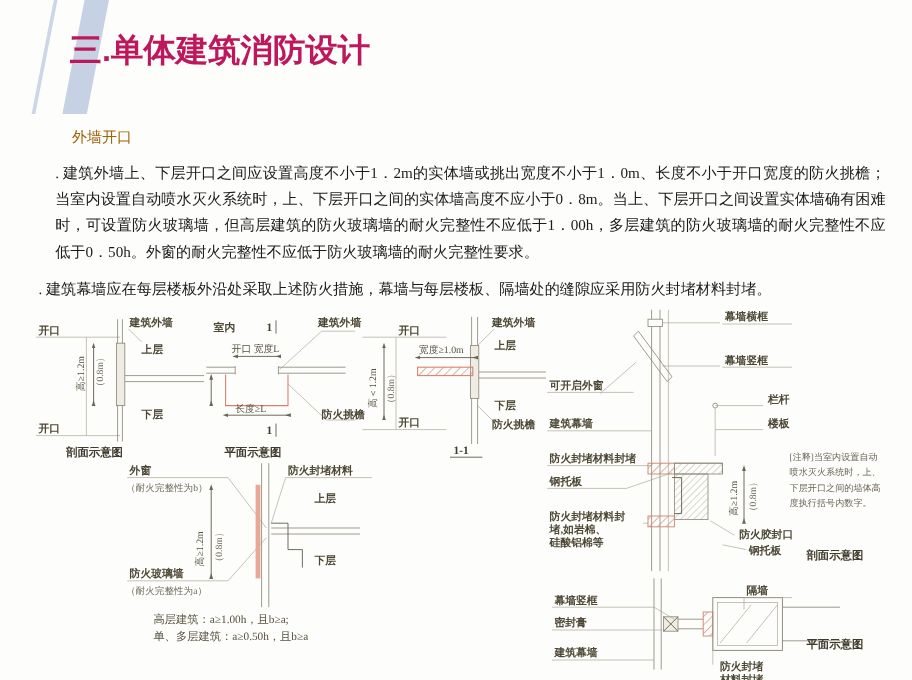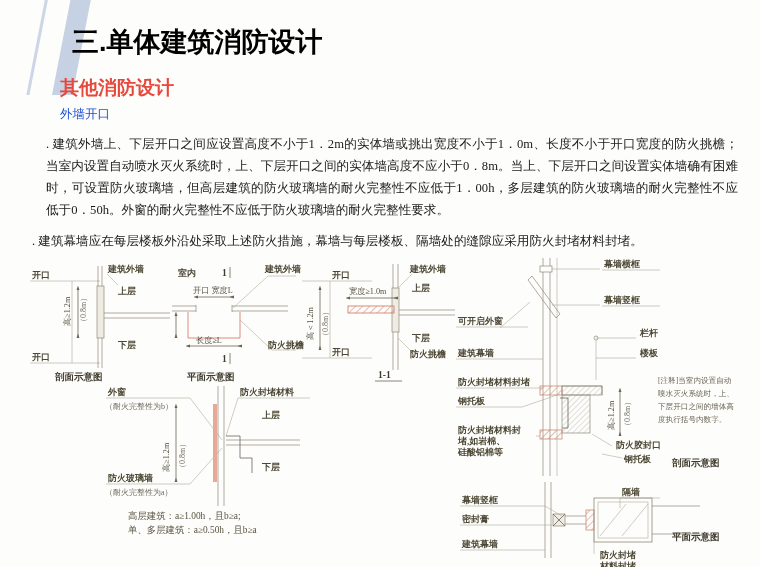--- a/index.html
+++ b/index.html
@@ -14,33 +14,33 @@
   .slide{position:absolute;inset:0;}
 
   
   .deco{position:absolute;top:0;left:0;width:130px;height:95px;overflow:hidden;}
   .deco .bar{position:absolute;transform-origin:top left;}
   .deco .bar1{left:46px;top:-6px;width:3px;height:108px;background:#ccd6e6;transform:rotate(11deg);}
   .deco .bar2{left:72px;top:-8px;width:20px;height:110px;background:#c6d2e3;transform:rotate(11deg);}
 
   
   .title{
-    position:absolute;left:72px;top:24px;
+    position:absolute;left:58px;top:24px;
     font-family:"Liberation Sans","DejaVu Sans",sans-serif;
-    font-weight:bold;font-size:27px;letter-spacing:0px;color:#000000;
+    font-weight:bold;font-size:27px;letter-spacing:0px;color:#be185d;
     white-space:nowrap;
   }
   .subtitle{
     position:absolute;left:60px;top:75px;
     font-family:"Liberation Serif","DejaVu Serif",serif;
     font-weight:bold;font-size:19px;color:#e8483c;white-space:nowrap;
   }
   .kicker{
     position:absolute;left:60px;top:106px;
-    font-size:12.5px;color:#1d4ed8;white-space:nowrap;
+    font-size:12.5px;color:#a16207;white-space:nowrap;
   }
 
   
   .para{
     position:absolute;
     font-size:12.6px;line-height:22px;color:#1a1a1a;
     text-align:justify;
   }
   .para1{left:46px;top:133px;width:692px;}
   .para2{left:32px;top:230px;width:692px;}
@@ -66,21 +66,20 @@
 <body>
 
 <div class="slide">
 
   <div class="deco">
     <div class="bar bar1"></div>
     <div class="bar bar2"></div>
   </div>
 
   <div class="title">三.单体建筑消防设计</div>
-  <div class="subtitle">其他消防设计</div>
   <div class="kicker">外墙开口</div>
 
   <div class="para para1">.  建筑外墙上、下层开口之间应设置高度不小于1．2m的实体墙或挑出宽度不小于1．0m、长度不小于开口宽度的防火挑檐；当室内设置自动喷水灭火系统时，上、下层开口之间的实体墙高度不应小于0．8m。当上、下层开口之间设置实体墙确有困难时，可设置防火玻璃墙，但高层建筑的防火玻璃墙的耐火完整性不应低于1．00h，多层建筑的防火玻璃墙的耐火完整性不应低于0．50h。外窗的耐火完整性不应低于防火玻璃墙的耐火完整性要求。</div>
   <div class="para para2">.  建筑幕墙应在每层楼板外沿处采取上述防火措施，幕墙与每层楼板、隔墙处的缝隙应采用防火封堵材料封堵。</div>
 
   <div class="draw">
   <svg width="760" height="309" viewBox="0 0 760 309" xmlns="http://www.w3.org/2000/svg">
     <defs>
       <pattern id="hatchR" width="5" height="5" patternTransform="rotate(45)" patternUnits="userSpaceOnUse">
         <line x1="0" y1="0" x2="0" y2="5" stroke="#cf8a76" stroke-width="1.1"></line>

